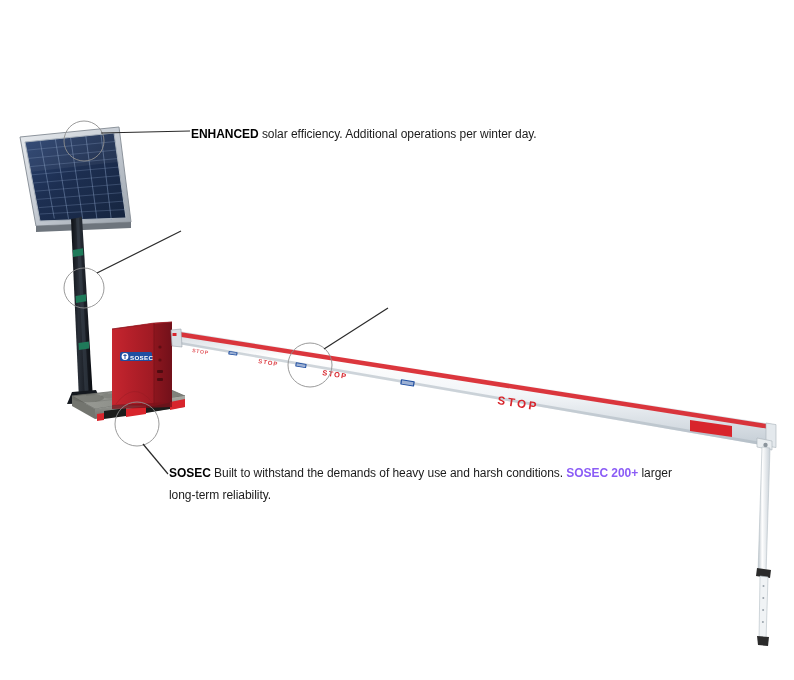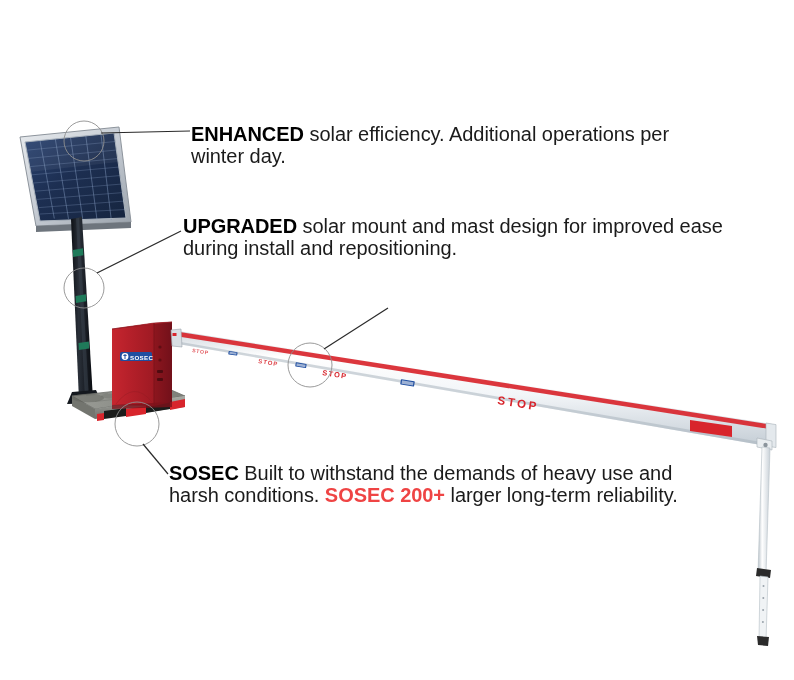--- a/index.html
+++ b/index.html
@@ -19,27 +19,27 @@
     position: absolute;
     left: 0; top: 0;
     width: 794px;
     height: 680px;
     background: #ffffff;
   }
 
   
   .callout {
     position: absolute;
-    font-size: 20px;
+    font-size: 12px;
     line-height: 21.5px;
     color: #1b1b1b;
     letter-spacing: -0.05px;
   }
   .callout b { font-weight: bold; color: #000; }
-  .brand-red { color: #ef4444; font-weight: bold; }
+  .brand-red { color: #8b5cf6; font-weight: bold; }
 
   #callout-enhanced  { left: 191px; top: 124px; width: 520px; }
   #callout-upgraded  { left: 183px; top: 216px; width: 596px; }
   #callout-extended  { left: 390px; top: 299px; width: 380px; }
   #callout-rugged    { left: 169px; top: 463px; width: 510px; }
 
   
   #art {
     position: absolute;
     left: 0; top: 0;
@@ -277,22 +277,19 @@
 
       <circle cx="137" cy="424" r="22" stroke="#8e8e8e" stroke-width="0.9"></circle>
       <line x1="143" y1="444" x2="168" y2="474" stroke="#2a2a2a" stroke-width="1.2"></line>
     </g>
   </svg>
 
   <div class="callout" id="callout-enhanced">
     <b>ENHANCED</b><span> solar efficiency. Additional operations per winter day.</span>
   </div>
 
-  <div class="callout" id="callout-upgraded">
-    <b>UPGRADED</b><span> solar mount and mast design for improved ease during install and repositioning.</span>
-  </div>
 
 
   <div class="callout" id="callout-rugged">
     <b>SOSEC</b><span> Built to withstand the demands of heavy use and harsh conditions. </span><span class="brand-red">SOSEC 200+</span><span> larger long-term reliability.</span>
   </div>
 
 </div>
 
 </body></html>

